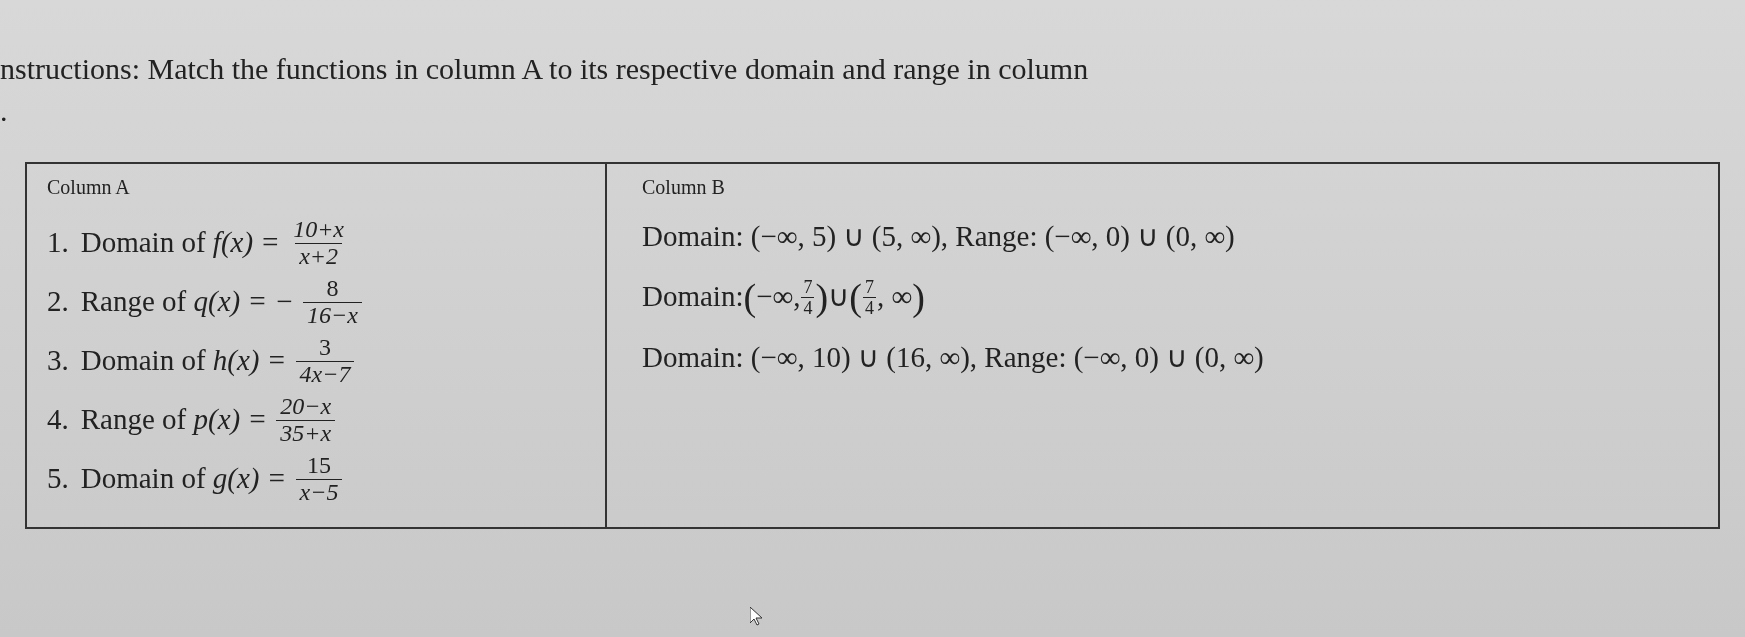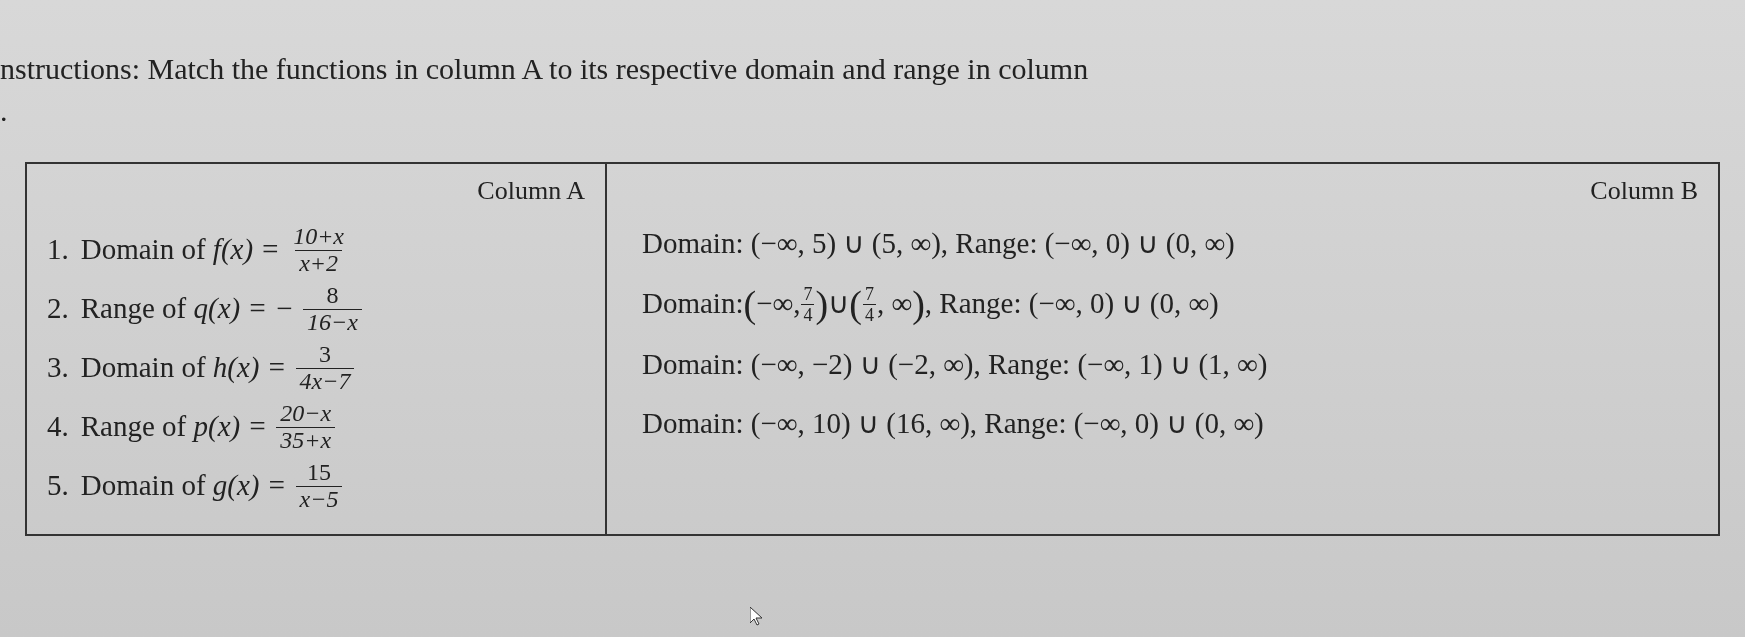--- a/index.html
+++ b/index.html
@@ -40,23 +40,23 @@
     .col-a {
       width: 580px;
       border-right: 2px solid #333;
       padding: 12px 20px 15px 20px;
     }
     .col-b {
       flex: 1;
       padding: 12px 20px 15px 35px;
     }
     .col-header {
-      font-size: 26px;
+      font-size: 20px;
       color: #222;
-      text-align: right;
+      text-align: left;
       margin-bottom: 18px;
     }
     .item {
       font-size: 29px;
       color: #222;
       margin-bottom: 8px;
       line-height: 1.3;
       display: flex;
       align-items: center;
       white-space: nowrap;
@@ -196,26 +196,22 @@
           </span>
           <span class="big-paren">)</span>
           <span> ∪ </span>
           <span class="big-paren">(</span>
           <span class="frac-inline">
             <span class="frac-num">7</span>
             <span class="frac-den">4</span>
           </span>
           <span>, ∞</span>
           <span class="big-paren">)</span>
-          <span>, Range: (−∞, 0) ∪ (0, ∞)</span>
-        </div>
-
-        <div class="item">
-          <span>Domain: (−∞, −2) ∪ (−2, ∞), Range: (−∞, 1) ∪ (1, ∞)</span>
-        </div>
+        </div>
+
 
         <div class="item">
           <span>Domain: (−∞, 10) ∪ (16, ∞), Range: (−∞, 0) ∪ (0, ∞)</span>
         </div>
 
       </div>
     </div>
   </div>
 
   <div class="cursor-icon">

